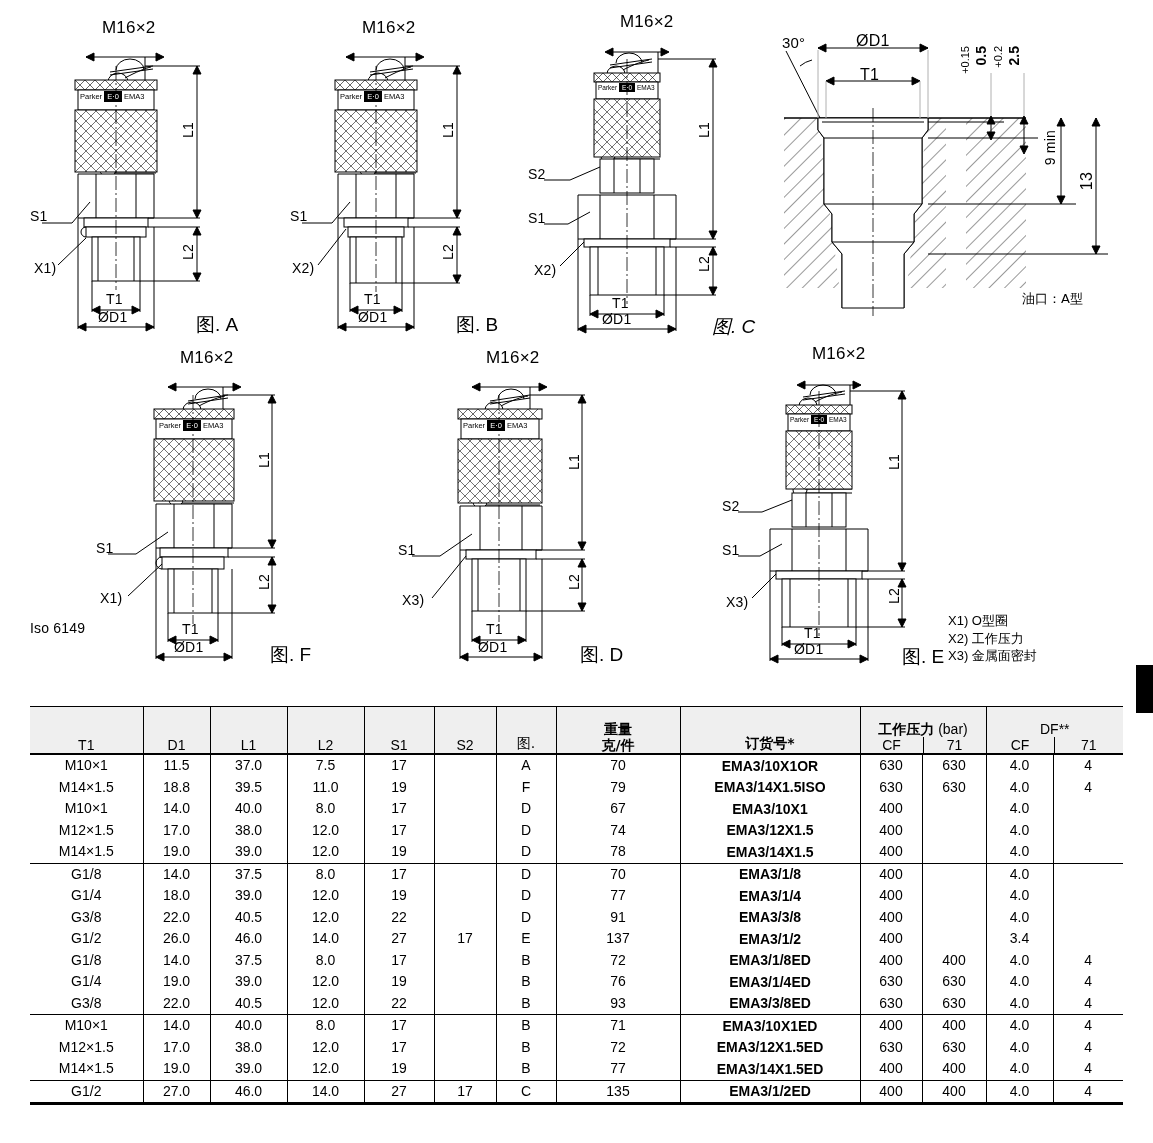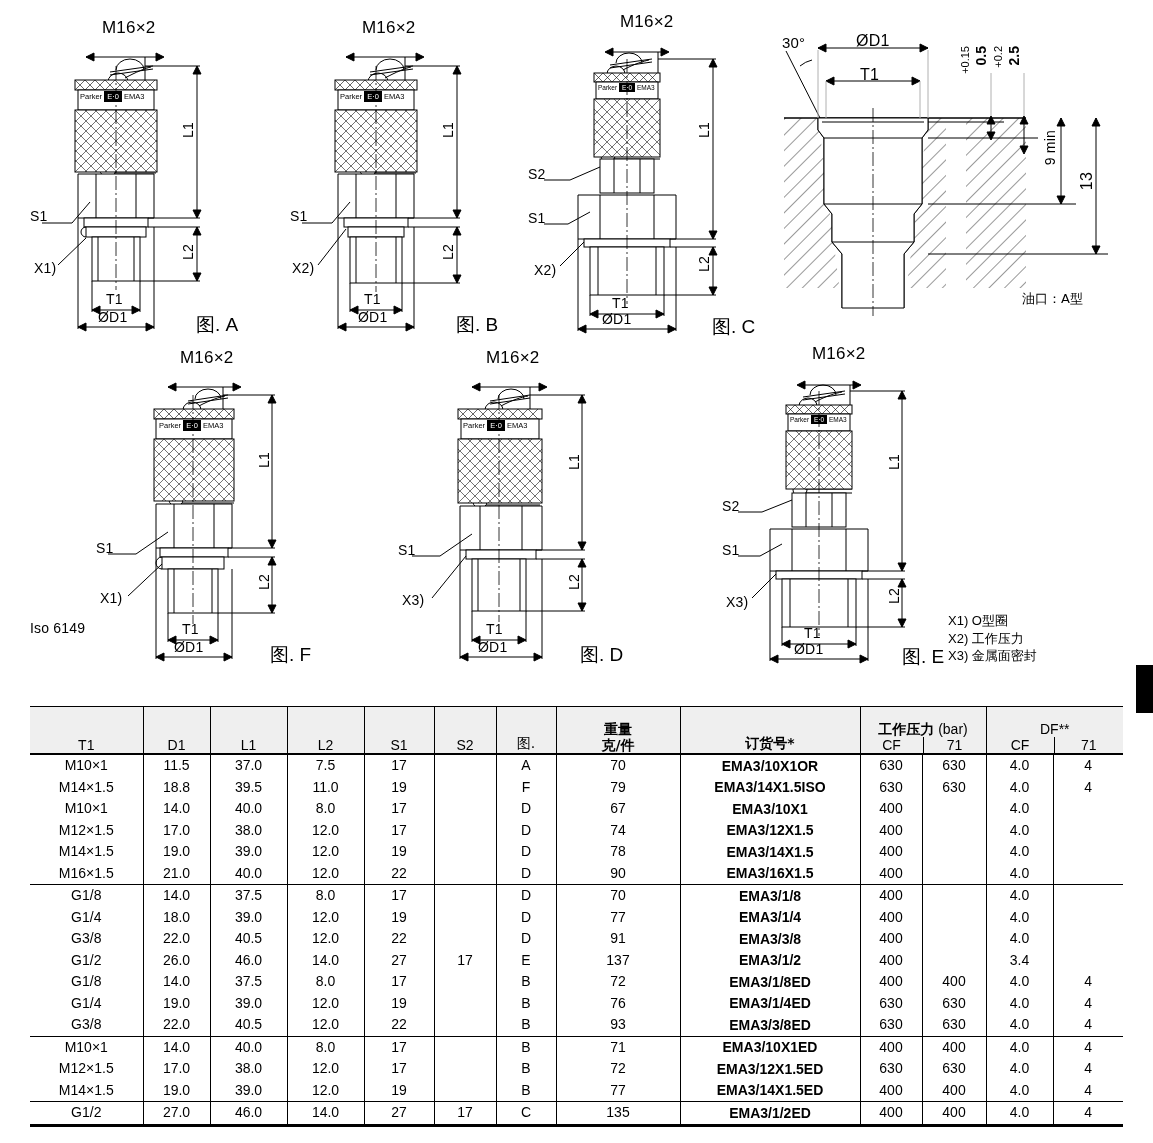--- a/index.html
+++ b/index.html
@@ -294,21 +294,21 @@
     <div class="lbl" style="left:74px;top:273px;font-size:14px;">T1</div>
     <div class="lbl" style="left:64px;top:289px;font-size:14px;">ØD1</div>
     <div class="lbl" style="left:-10px;top:144px;font-size:14px;">S2</div>
     <div class="lbl" style="left:-10px;top:188px;font-size:14px;">S1</div>
     <div class="lbl" style="left:-4px;top:240px;font-size:14px;">X2)</div>
     <div style="position:absolute;left:60px;top:62px;font-size:6.5px;white-space:nowrap;">
       <span>Parker</span>
       <span style="border:1px solid #000;padding:0 2px;background:#000;color:#fff;">E·0</span>
       <span>EMA3</span>
     </div>
-    <div class="figcap" style="left:174px;top:292px;">
+    <div class="figcap" style="left:174px;top:292px;font-style:italic;">
       <span class="cjk">图</span><span>. C</span>
     </div>
   </div>
 
   <div class="fig" style="left:776px;top:18px;">
     <svg width="370" height="300" viewBox="0 0 370 300">
       <defs>
         <pattern id="hatch" width="11" height="11" patternUnits="userSpaceOnUse" patternTransform="rotate(45)">
           <line x1="0" y1="0" x2="0" y2="11" stroke="#000" stroke-width=".8"></line>
         </pattern>
@@ -752,35 +752,20 @@
           <td class="dc">19</td>
           <td class="dc"></td>
           <td class="dc">D</td>
           <td class="dc">78</td>
           <td class="ord">EMA3/14X1.5</td>
           <td class="dc">400</td>
           <td class="dc"></td>
           <td class="dc">4.0</td>
           <td class="dc last"></td>
         </tr>
-        <tr>
-          <td class="dc">M16×1.5</td>
-          <td class="dc">21.0</td>
-          <td class="dc">40.0</td>
-          <td class="dc">12.0</td>
-          <td class="dc">22</td>
-          <td class="dc"></td>
-          <td class="dc">D</td>
-          <td class="dc">90</td>
-          <td class="ord">EMA3/16X1.5</td>
-          <td class="dc">400</td>
-          <td class="dc"></td>
-          <td class="dc">4.0</td>
-          <td class="dc last"></td>
-        </tr>
       </tbody>
 
       <tbody>
         <tr class="rowsep">
           <td class="dc">G1/8</td>
           <td class="dc">14.0</td>
           <td class="dc">37.5</td>
           <td class="dc">8.0</td>
           <td class="dc">17</td>
           <td class="dc"></td>

